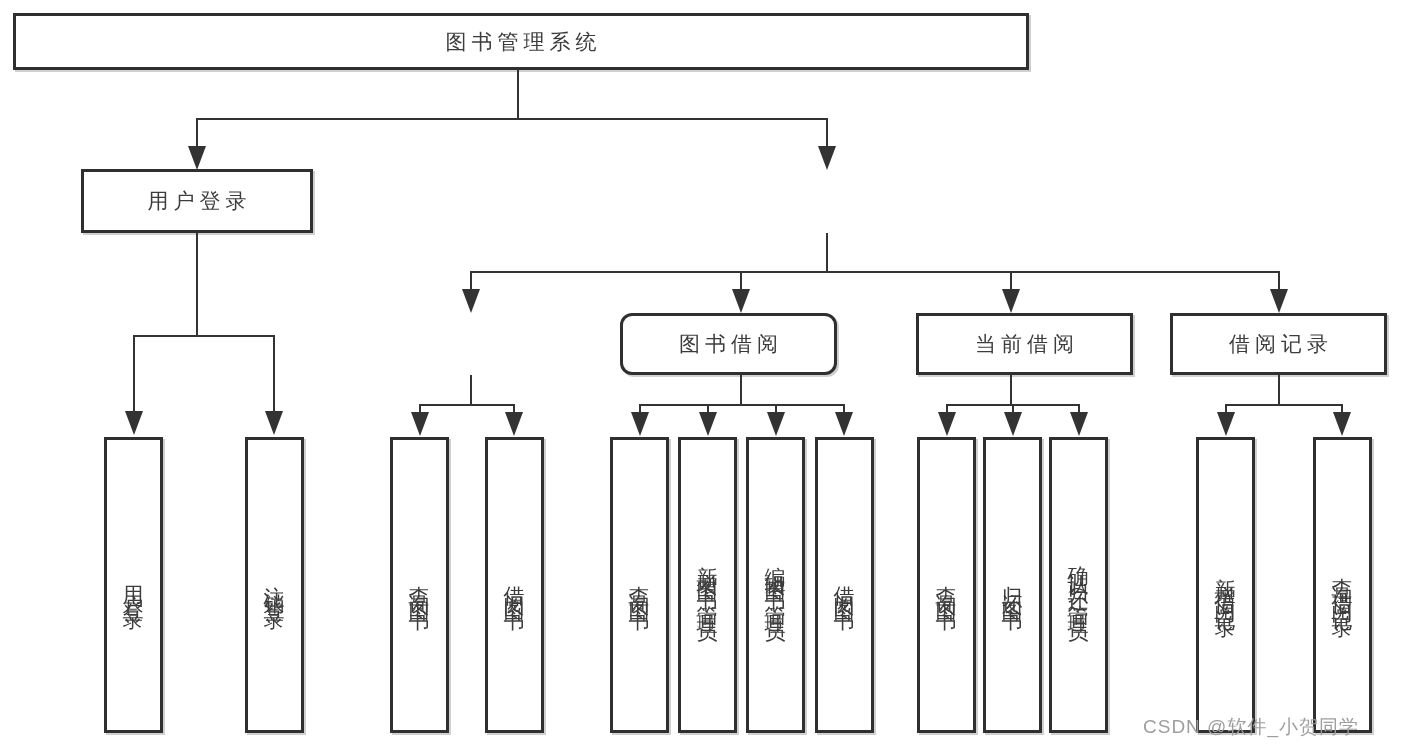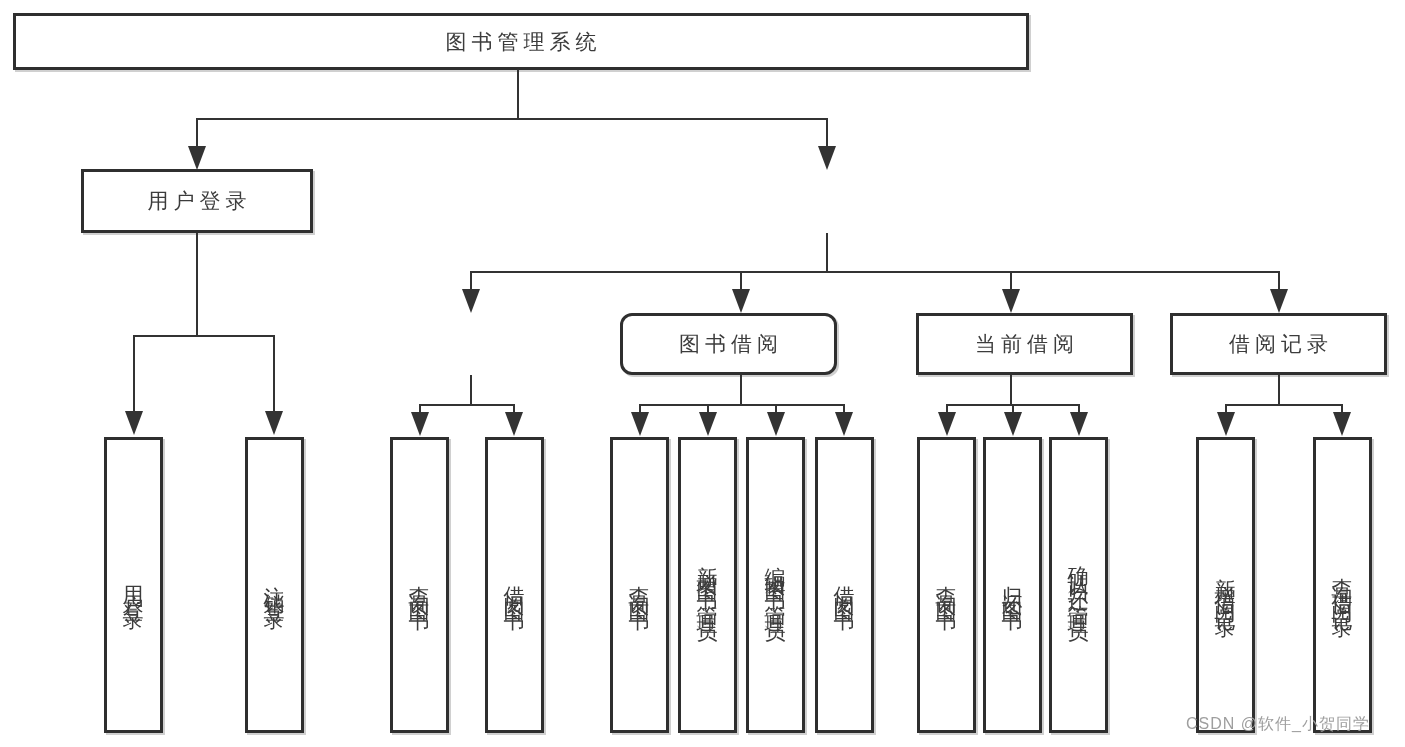--- a/index.html
+++ b/index.html
@@ -74,23 +74,23 @@
   #leaf-7  { left: 746px; }
   #leaf-8  { left: 815px; }
   #leaf-9  { left: 917px; }
   #leaf-10 { left: 983px; }
   #leaf-11 { left: 1049px; }
   #leaf-12 { left: 1196px; }
   #leaf-13 { left: 1313px; }
   
   .watermark {
     position: absolute;
-    left: 1186px;
+    left: 1143px;
     top: 714px;
-    font-size: 16px;
+    font-size: 19px;
     letter-spacing: 1px;
     color: var(--watermark);
     white-space: nowrap;
     z-index: 5;
   }
 </style>
 </head>
 <body>
 
 <div class="canvas">

